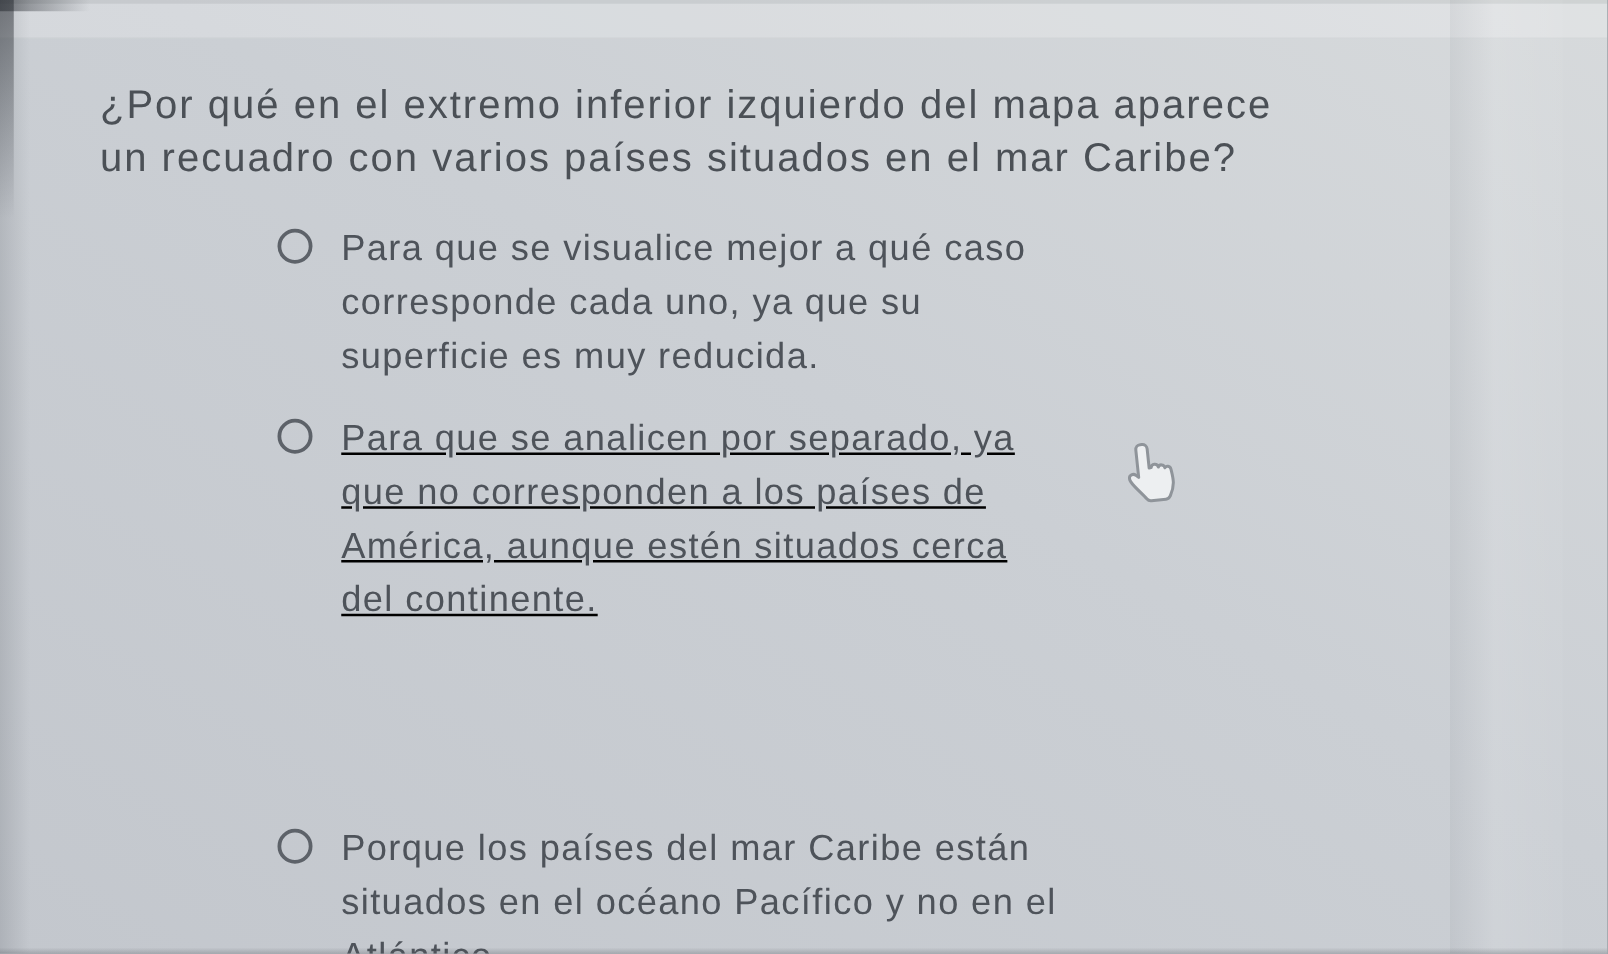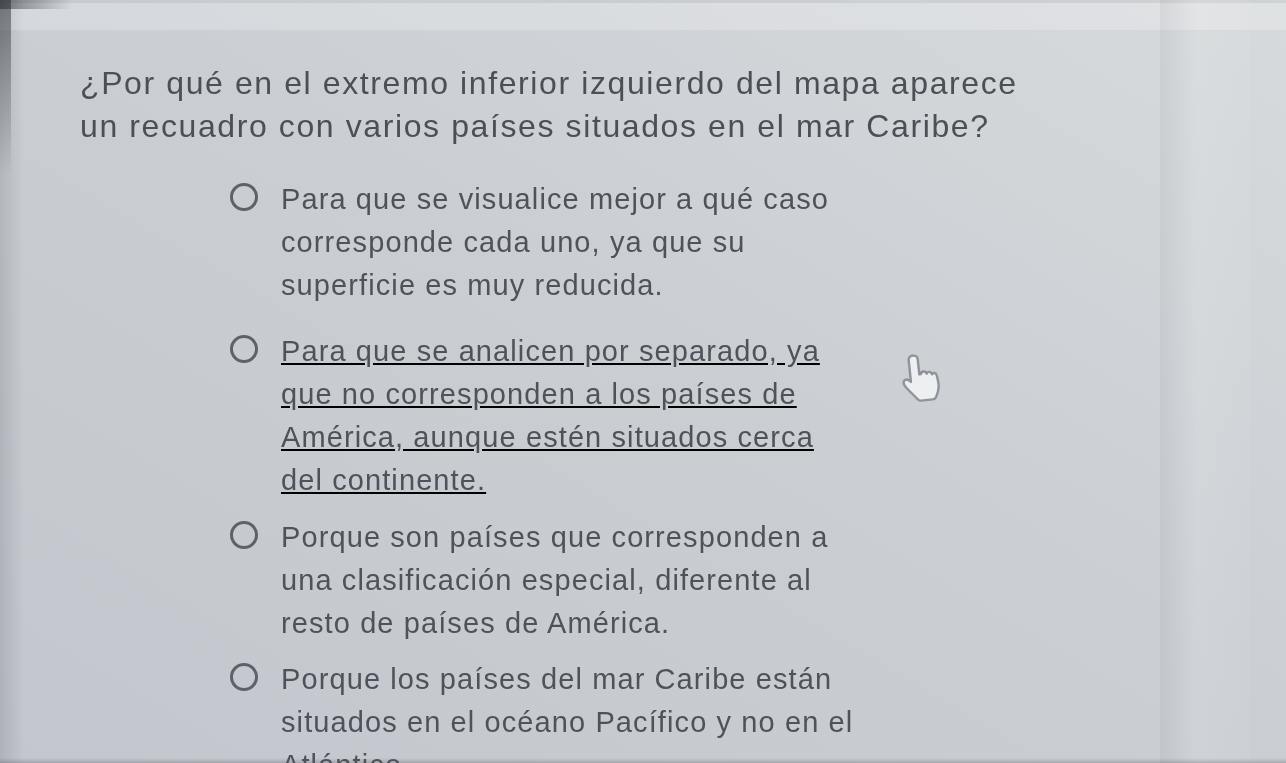--- a/index.html
+++ b/index.html
@@ -53,21 +53,21 @@
     width: 1130px;
     font-size: 32px;
     line-height: 43px;
     letter-spacing: 1.6px;
     color: #4b5056;
     white-space: pre-line;
   }
   
   .option {
     position: absolute;
-    left: 230px;
+    left: 222px;
     display: flex;
     align-items: flex-start;
     gap: 23px;
     cursor: pointer;
   }
   .radio {
     box-sizing: border-box;
     width: 28px;
     height: 28px;
     margin-top: 5px;
@@ -123,26 +123,20 @@
   </div>
 
   <div class="option opt-1">
     <span class="radio"></span>
     <span class="option-label">Para que se analicen por separado, ya
 que no corresponden a los países de
 América, aunque estén situados cerca
 del continente.</span>
   </div>
 
-  <div class="option opt-2">
-    <span class="radio"></span>
-    <span class="option-label">Porque son países que corresponden a
-una clasificación especial, diferente al
-resto de países de América.</span>
-  </div>
 
   <div class="option opt-3">
     <span class="radio"></span>
     <span class="option-label">Porque los países del mar Caribe están
 situados en el océano Pacífico y no en el
 Atlántico.</span>
   </div>
 
   <svg class="cursor" viewBox="0 0 24 28" xmlns="http://www.w3.org/2000/svg">
     <path d="M9.2 1.6c1.2 0 2.1 1 2.1 2.1v8.3l.9-.1c.2-1.7 2.8-1.7 3.1.1.5-1.3 2.6-1 2.8.6.5-1 2.3-.7 2.5.9.3 2.2.6 4.1.4 5.9-.3 2.8-1.2 4.2-2 5.6-.4.7-1.1 1.1-1.9 1.1h-6.3c-.7 0-1.4-.3-1.8-.9-1.2-1.7-3.5-4.3-4.7-5.9-.8-1-1.9-2.4-1.9-3.7 0-1.5 1.8-2.1 2.9-1.1l1.1 1V3.7c0-1.2.9-2.1 2.1-2.1z" fill="#edeff1" stroke="#8f949a" stroke-width="1.3" stroke-linejoin="round"></path>

